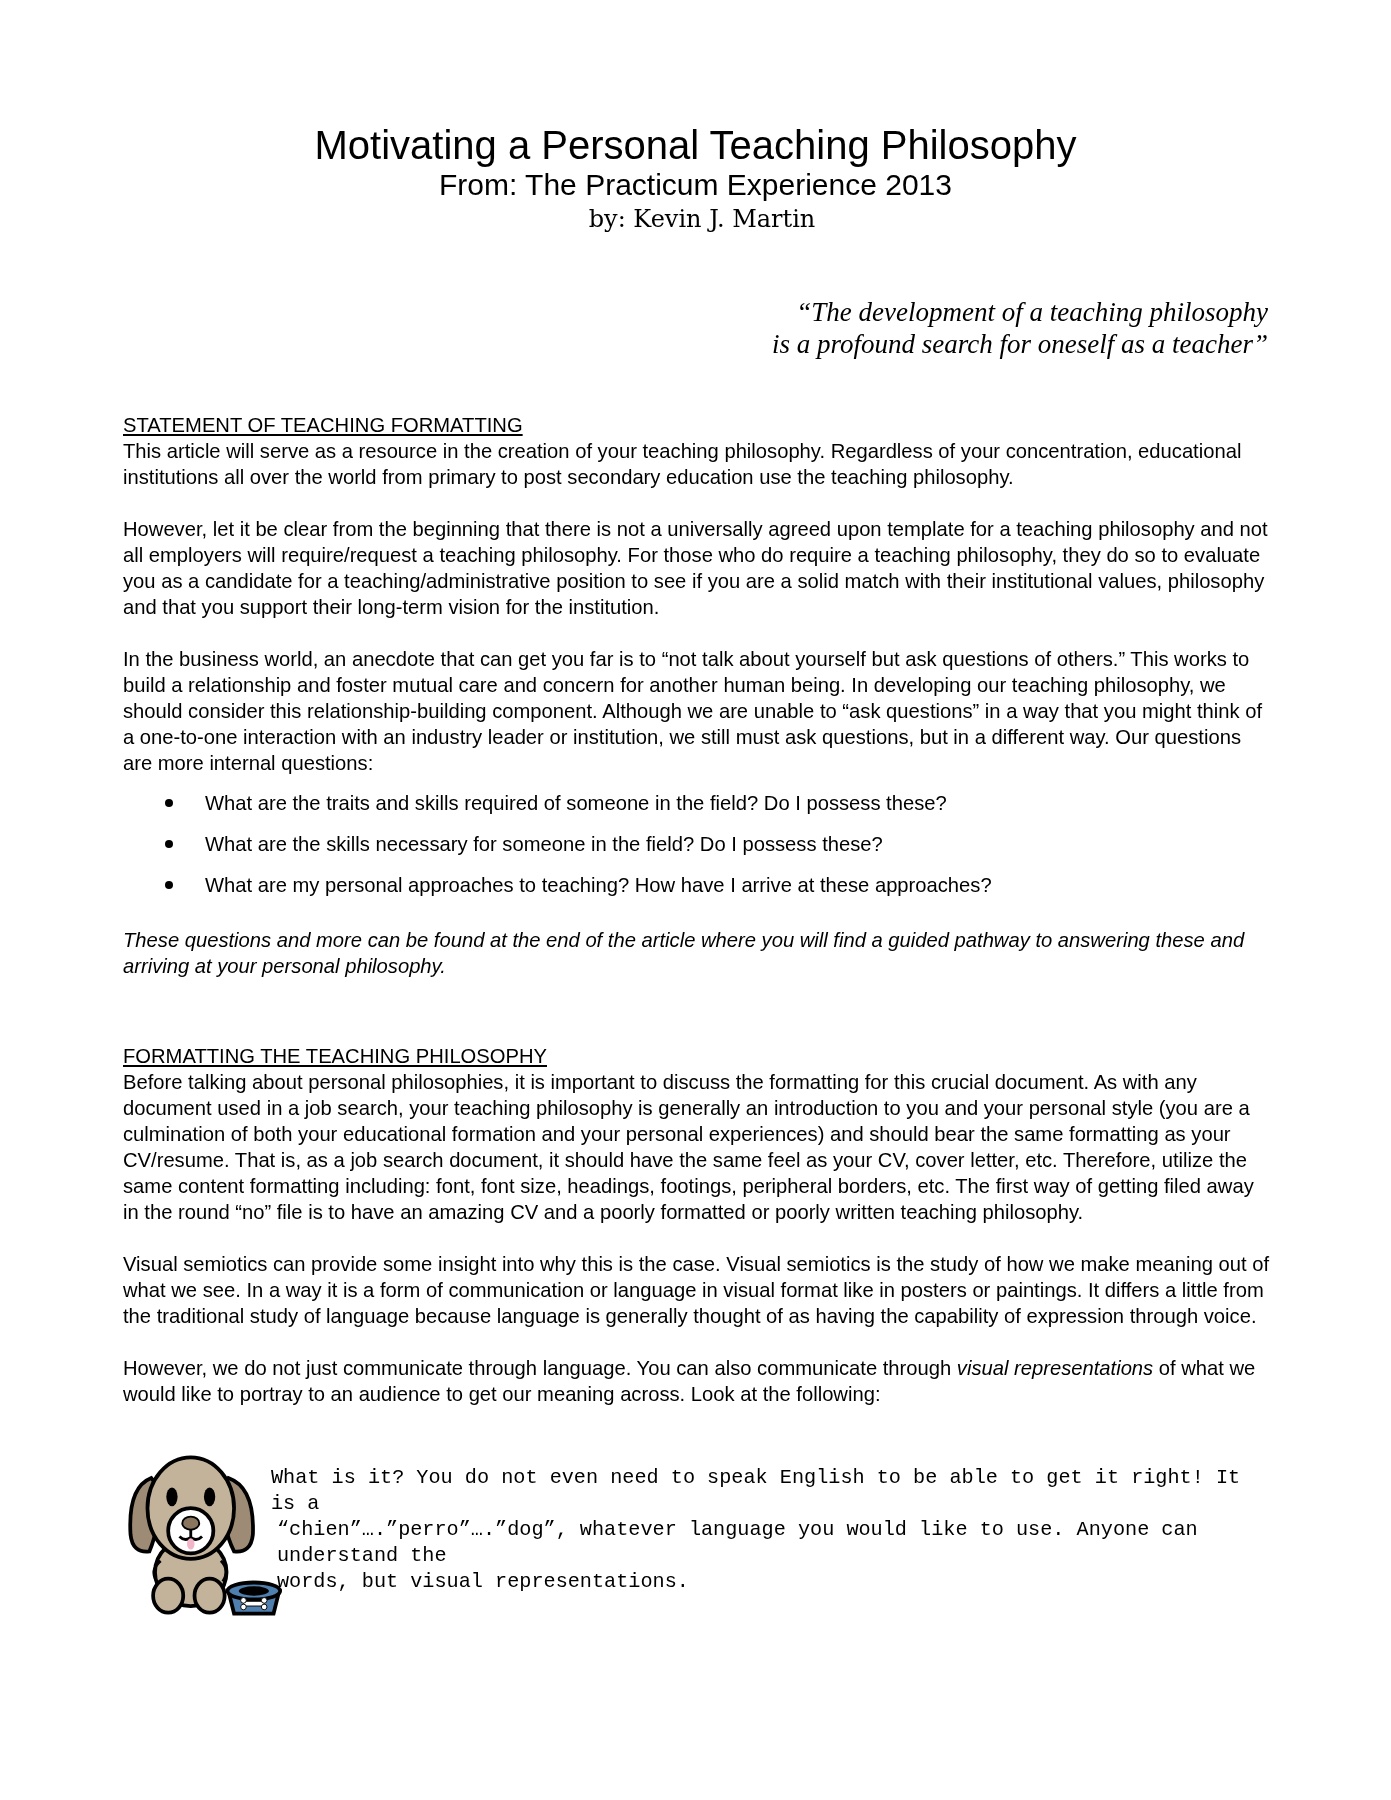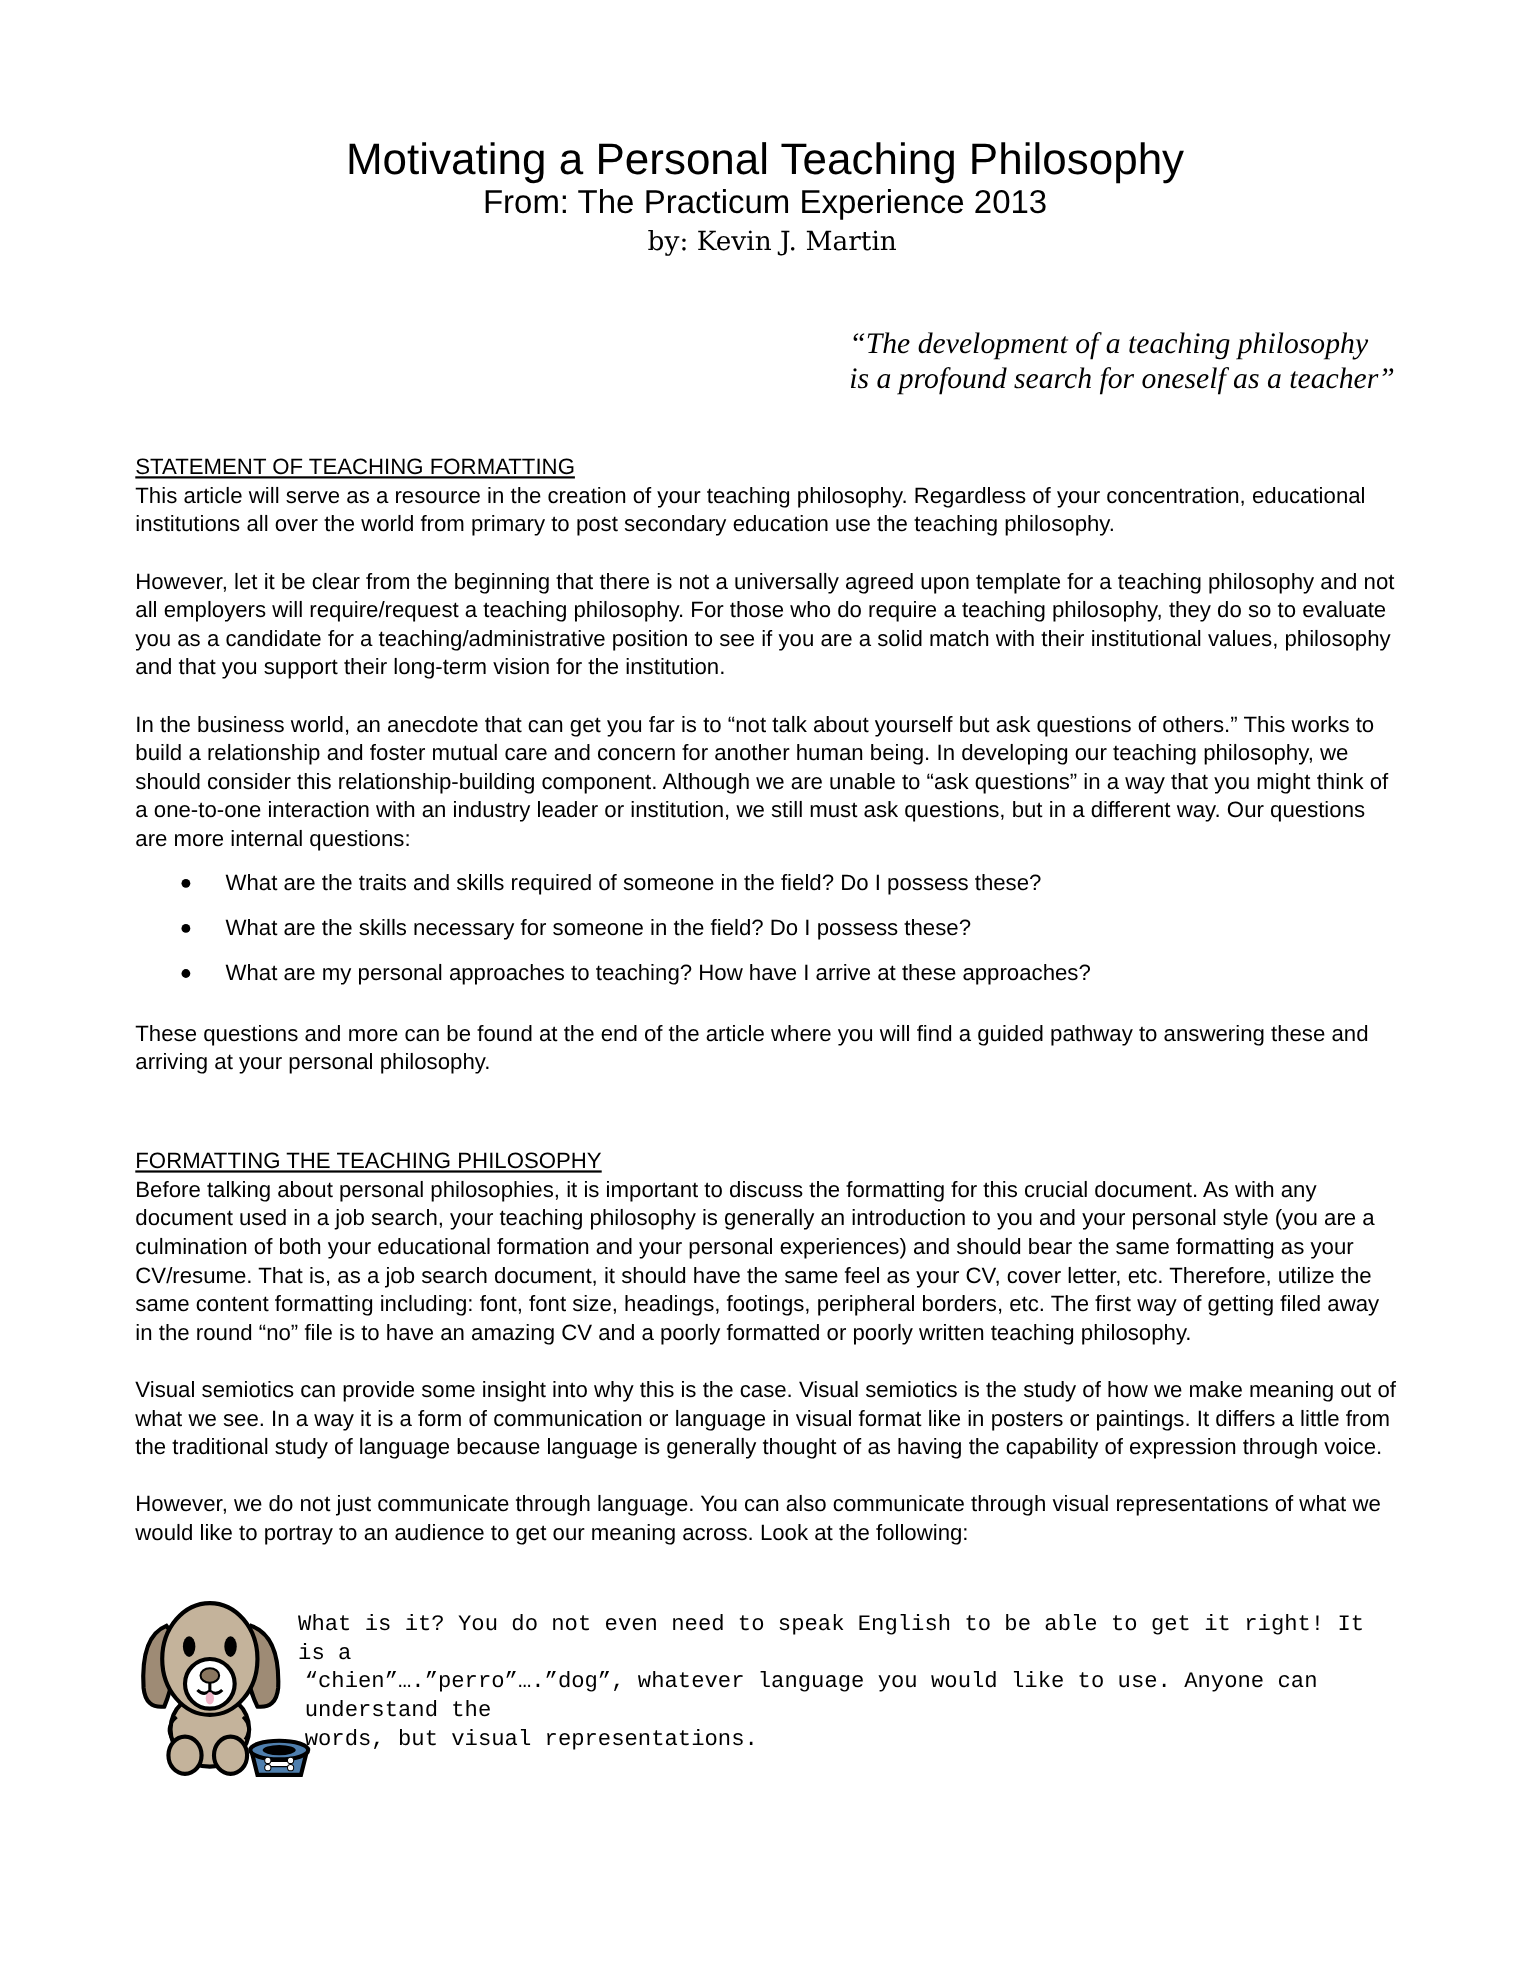--- a/index.html
+++ b/index.html
@@ -19,39 +19,39 @@
       position: absolute; left: 0; width: 1391px; top: 168px;
       text-align: center; font-size: 30px; line-height: 34px;
     }
     .byline {
       position: absolute; left: 0; width: 1384px; top: 205px;
       text-align: center; font-size: 24px; line-height: 28px;
       font-family: "DejaVu Serif", "Liberation Serif", serif;
       padding-left: 20px; box-sizing: border-box;
     }
     .quote {
-      position: absolute; right: 123px; top: 296px; 
+      position: absolute; right: 123px; top: 296px; text-align: right;
       font-family: "Liberation Serif", serif; font-style: italic;
       font-size: 27px; line-height: 32px;
     }
     .body {
       position: absolute; left: 123px; top: 412px; width: 1150px;
       font-size: 20.2px; line-height: 26px;
       font-family: "Liberation Sans", sans-serif;
     }
     .heading { text-decoration: underline; text-underline-offset: 2px; }
     p { margin: 0; }
     .gap { height: 26px; }
     .bullets { list-style: none; margin: 14px 0 0 0; padding: 0; }
     .bullets li { position: relative; padding-left: 82px; height: 41px; line-height: 26px; }
     .bullets li .dot {
       position: absolute; left: 42px; top: 9px; width: 8px; height: 8px;
       border-radius: 50%; background: #000;
     }
-    .italic { }
+    .italic { font-style: italic; }
     .dog-row { position: relative; margin-top: 40px; height: 190px; font-family: Liberation Mono, monospace; }
     .dog { position: absolute; left: 0; top: 0; width: 160px; height: 175px; }
     .dog-text { position: absolute; left: 148px; top: 18px; width: 1000px; }
     .dog-text p { line-height: 26px; }
     .dog-text p.indent { padding-left: 6px; }
   </style>
 </head>
 <body>
 
 <div class="page">

